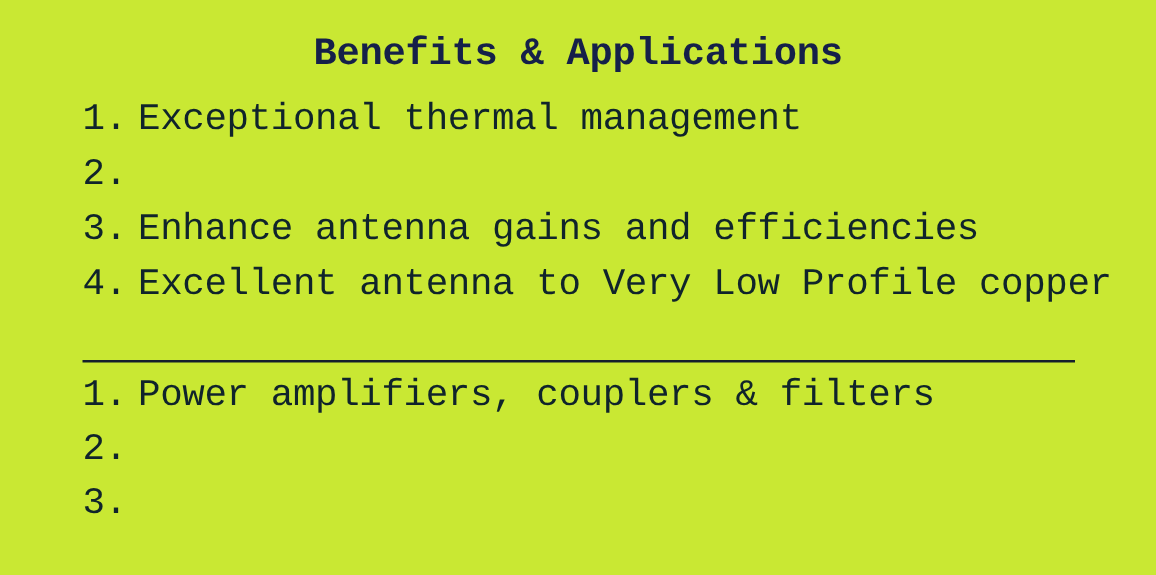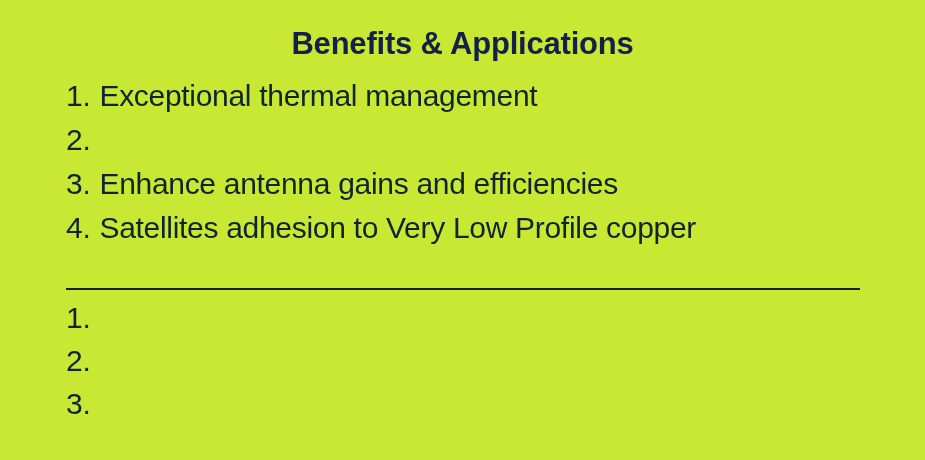--- a/index.html
+++ b/index.html
@@ -11,20 +11,21 @@
     height: 460px;
     overflow: hidden;
     font-family: "Liberation Sans", sans-serif;
   }
   #slide {
     position: relative;
     width: 925px;
     height: 460px;
     background: #c9e833;
     box-sizing: border-box;
+    font-family: Liberation Mono, monospace;
   }
   #slide-title {
     position: absolute;
     left: 0;
     top: 26px;
     width: 925px;
     text-align: center;
     font-size: 31px;
     font-weight: bold;
     color: #152049;
@@ -84,29 +85,30 @@
     </div>
     <div class="list-row">
       <span class="row-number">2.</span>
     </div>
     <div class="list-row">
       <span class="row-number">3.</span>
       <span class="row-text">Enhance antenna gains and efficiencies</span>
     </div>
     <div class="list-row">
       <span class="row-number">4.</span>
-      <span class="row-text">Satellites adhesion to Very Low Profile copper</span>
+      <span class="row-text">Excellent antenna to Very Low Profile copper</span>
     </div>
   </div>
 
   <div id="section-divider"></div>
 
   <div class="list-block" id="applications-list">
     <div class="list-row">
       <span class="row-number">1.</span>
+      <span class="row-text">Power amplifiers, couplers &amp; filters</span>
     </div>
     <div class="list-row">
       <span class="row-number">2.</span>
     </div>
     <div class="list-row">
       <span class="row-number">3.</span>
     </div>
   </div>
 
 </div>

